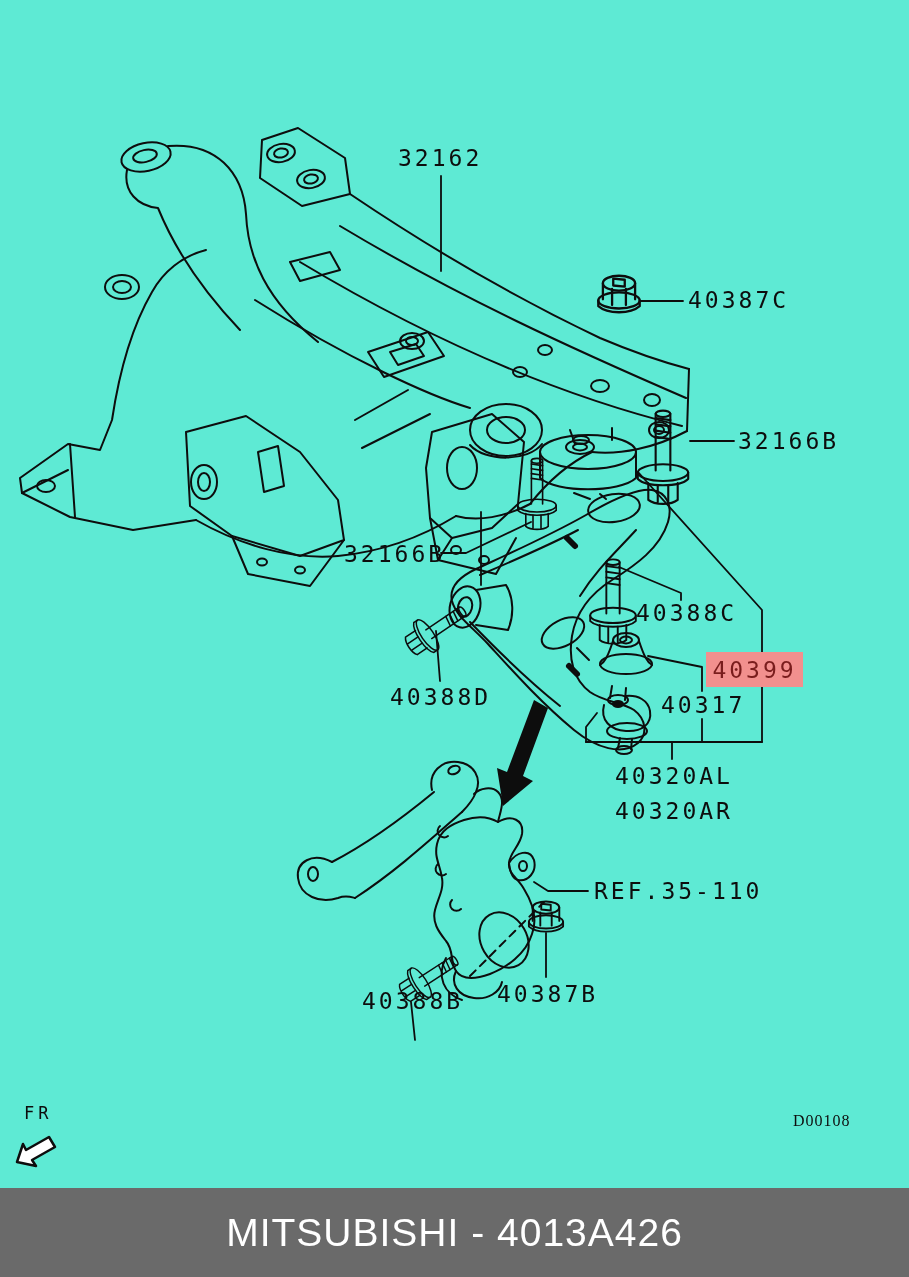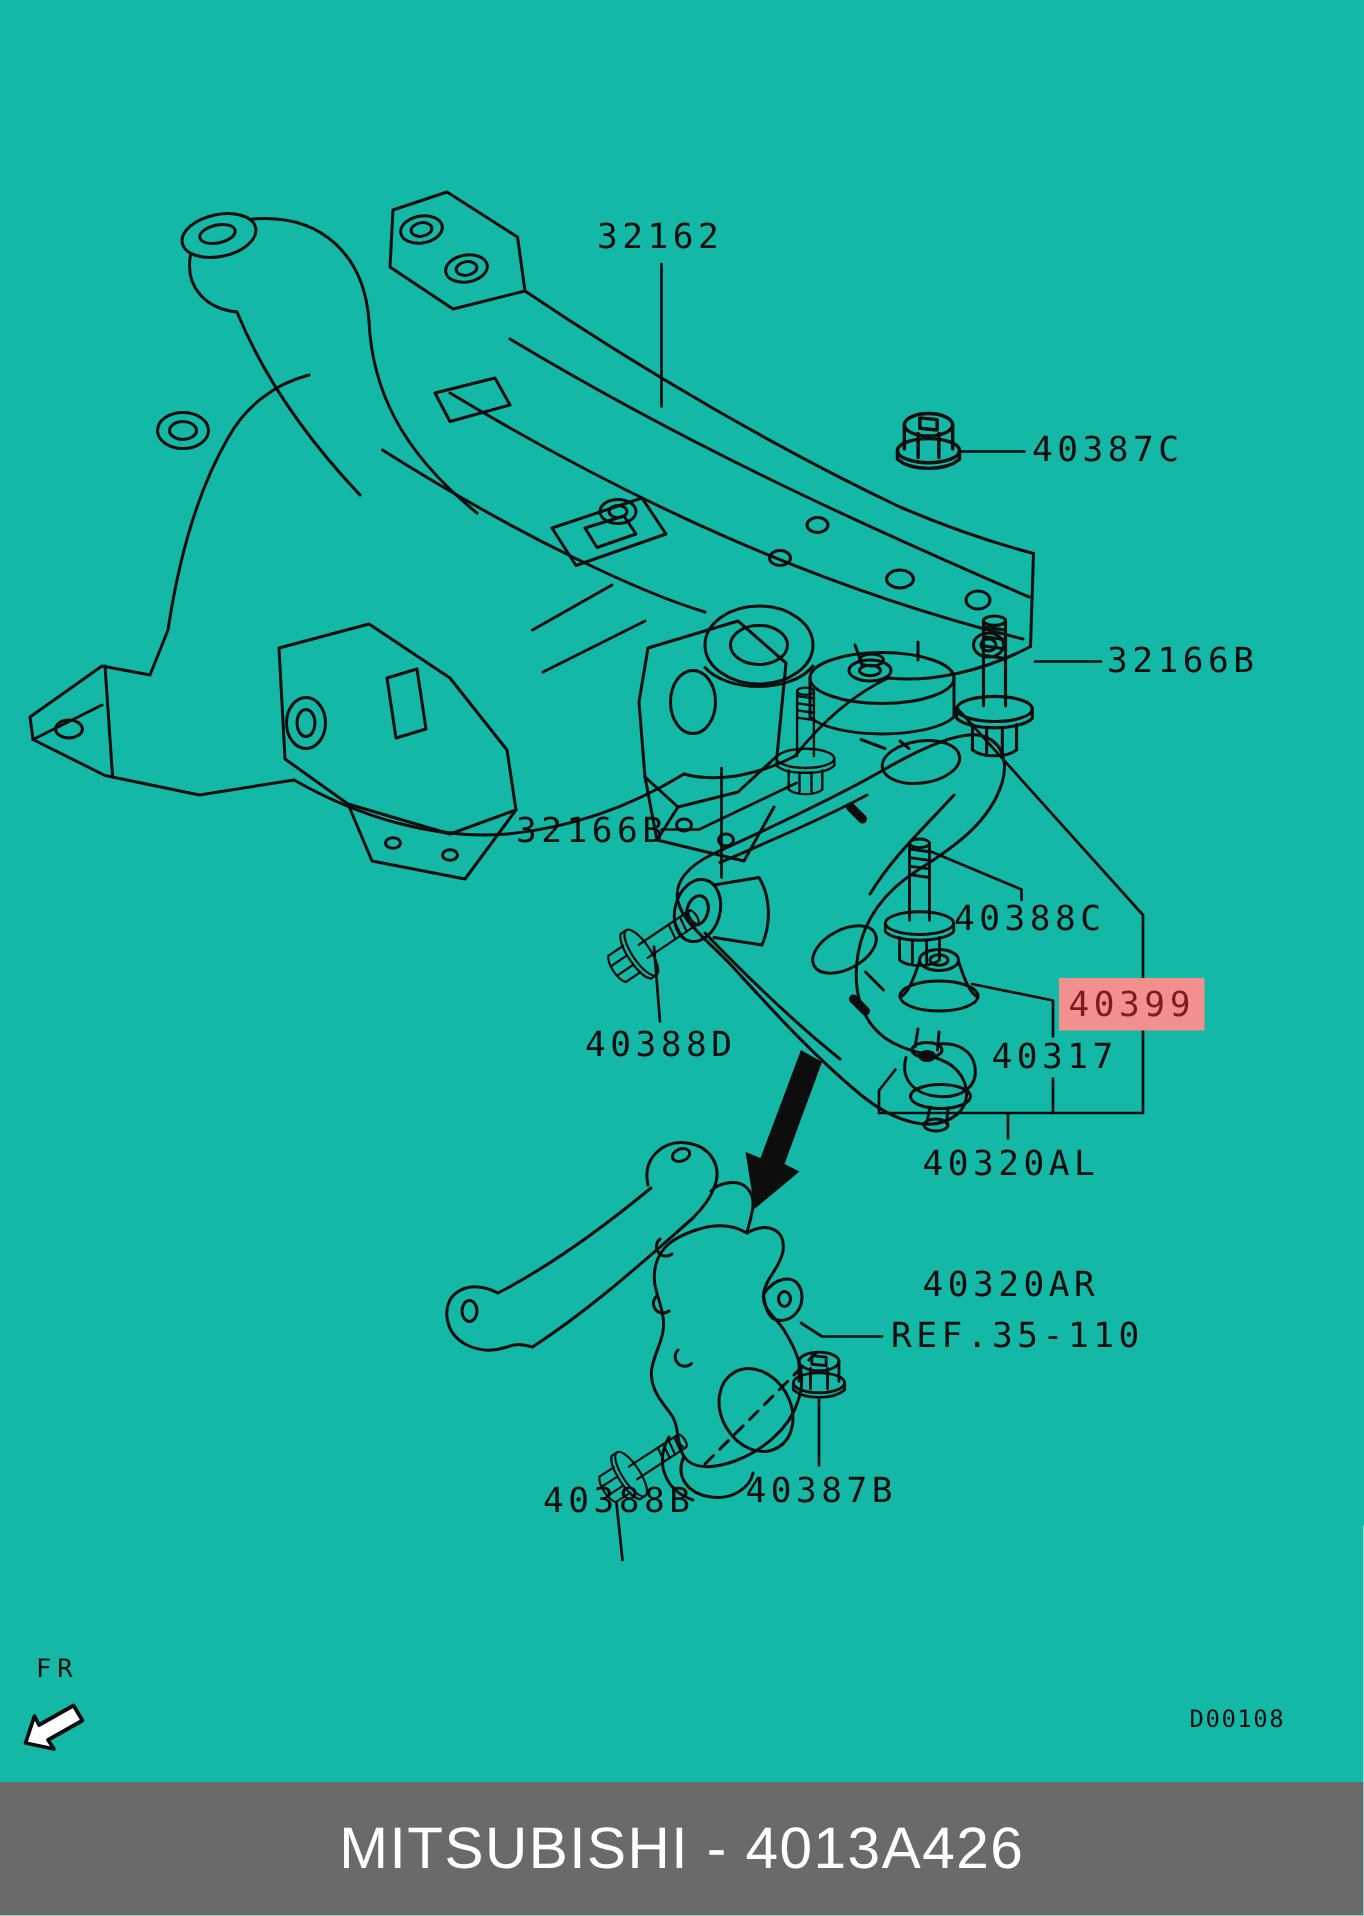--- a/index.html
+++ b/index.html
@@ -1,26 +1,26 @@
 <!DOCTYPE html>
 <html><head>
 <meta charset="utf-8">
 <style>
   html,body{margin:0;padding:0;background:#fff;}
-  .stage{position:relative;width:909px;height:1277px;background:#14b8a6;overflow:hidden;
+  .stage{position:relative;width:909px;height:1277px;background:#5eead4;overflow:hidden;
          font-family:"DejaVu Sans Mono",monospace;}
   svg{position:absolute;left:0;top:0;}
   .plabel{position:absolute;font-family:"DejaVu Sans Mono",monospace;font-size:23px;
           line-height:1;letter-spacing:3px;color:#0d0d0d;white-space:nowrap;cursor:pointer;}
   .hl{position:absolute;left:706px;top:652px;width:97px;height:35px;background:#f2908e;
       display:flex;align-items:center;justify-content:center;cursor:pointer;}
   .hl .plabel-in{font-family:"DejaVu Sans Mono",monospace;font-size:23px;letter-spacing:3px;
       color:#7a1d1d;white-space:nowrap;}
   .fr-label{position:absolute;left:24px;top:1103px;font-size:17px;letter-spacing:4px;color:#0d0d0d;}
-  .dcode{position:absolute;left:793px;top:1136px;font-size:16px;letter-spacing:1px;color:#0d0d0d;}
+  .dcode{position:absolute;left:793px;top:1112px;font-size:16px;letter-spacing:1px;color:#0d0d0d;font-family:Liberation Serif, serif;}
   .footer{position:absolute;left:0;top:1188px;width:909px;height:89px;background:#6a6a6a;
           display:flex;align-items:center;justify-content:center;gap:48px;
           font-family:"Liberation Sans",sans-serif;font-size:39px;color:#ffffff;letter-spacing:1px;}
 </style>
 </head>
 <body>
 
 <div class="stage">
 
   <svg width="909" height="1188" viewBox="0 0 909 1188" fill="none" stroke="#0d0d0d" stroke-width="2" stroke-linecap="round" stroke-linejoin="round">
@@ -206,21 +206,21 @@
   </svg>
 
   <div class="plabel" style="left:398px;top:147px;">32162</div>
   <div class="plabel" style="left:688px;top:289px;">40387C</div>
   <div class="plabel" style="left:738px;top:430px;">32166B</div>
   <div class="plabel" style="left:344px;top:543px;">32166B</div>
   <div class="plabel" style="left:636px;top:602px;">40388C</div>
   <div class="plabel" style="left:661px;top:694px;">40317</div>
   <div class="plabel" style="left:390px;top:686px;">40388D</div>
   <div class="plabel" style="left:615px;top:765px;">40320AL</div>
-  <div class="plabel" style="left:615px;top:846px;text-align:center;">40320AR</div>
+  <div class="plabel" style="left:615px;top:800px;text-align:center;">40320AR</div>
   <div class="plabel" style="left:594px;top:880px;">REF.35-110</div>
   <div class="plabel" style="left:497px;top:983px;">40387B</div>
   <div class="plabel" style="left:362px;top:990px;">40388B</div>
 
   <div class="hl">
     <span class="plabel-in">40399</span>
   </div>
 
   <div class="fr-label">FR</div>
   <div class="dcode">D00108</div>

